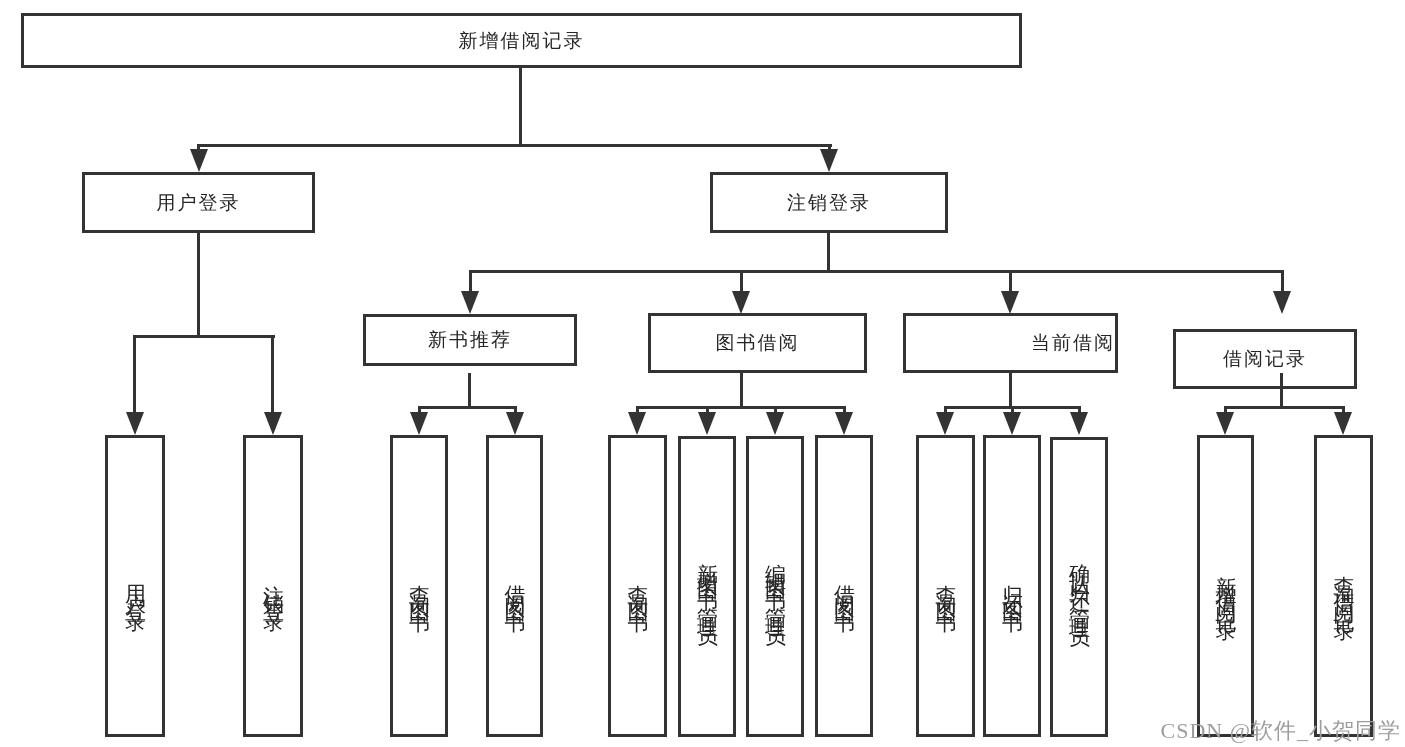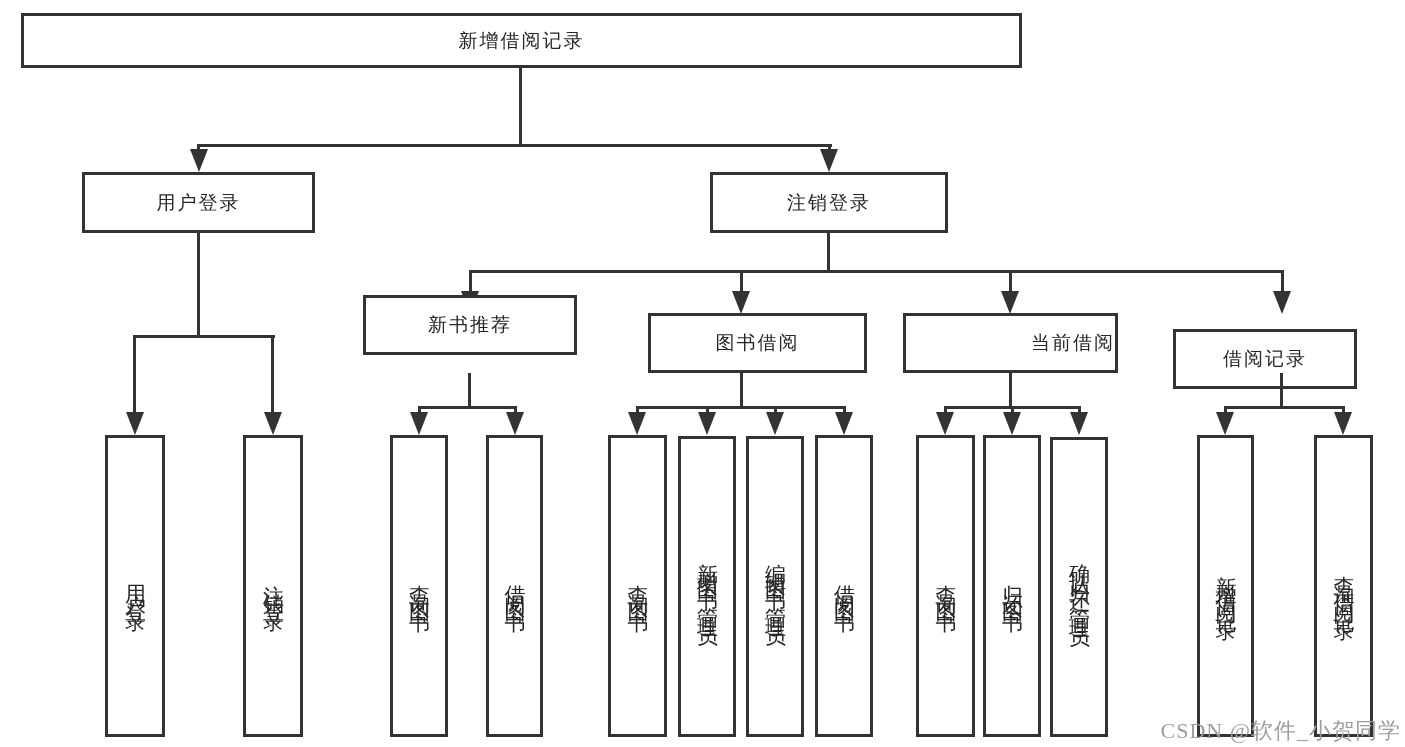--- a/index.html
+++ b/index.html
@@ -85,21 +85,21 @@
   <div class="hl" style="left:469px;top:270px;width:814px;"></div>
   <div class="vl" style="left:469px;top:270px;height:22px;"></div>
   <div class="arrow" style="left:461px;top:291px;"></div>
   <div class="vl" style="left:740px;top:270px;height:22px;"></div>
   <div class="arrow" style="left:732px;top:291px;"></div>
   <div class="vl" style="left:1009px;top:270px;height:22px;"></div>
   <div class="arrow" style="left:1001px;top:291px;"></div>
   <div class="vl" style="left:1281px;top:270px;height:22px;"></div>
   <div class="arrow" style="left:1273px;top:291px;"></div>
 
-  <div class="box" style="left:363px;top:295px;width:214px;height:60px;">
+  <div class="box" style="left:363px;top:314px;width:214px;height:52px;">
     <span class="h-label">新书推荐</span>
   </div>
   <div class="box" style="left:633px;top:313px;width:219px;height:60px;margin-left:15px;">
     <span class="h-label">图书借阅</span>
   </div>
   <div class="box" style="left:903px;top:313px;width:215px;height:60px;justify-content:flex-end;">
     <span class="h-label">当前借阅</span>
   </div>
   <div class="box" style="left:1173px;top:329px;width:184px;height:60px;">
     <span class="h-label">借阅记录</span>

